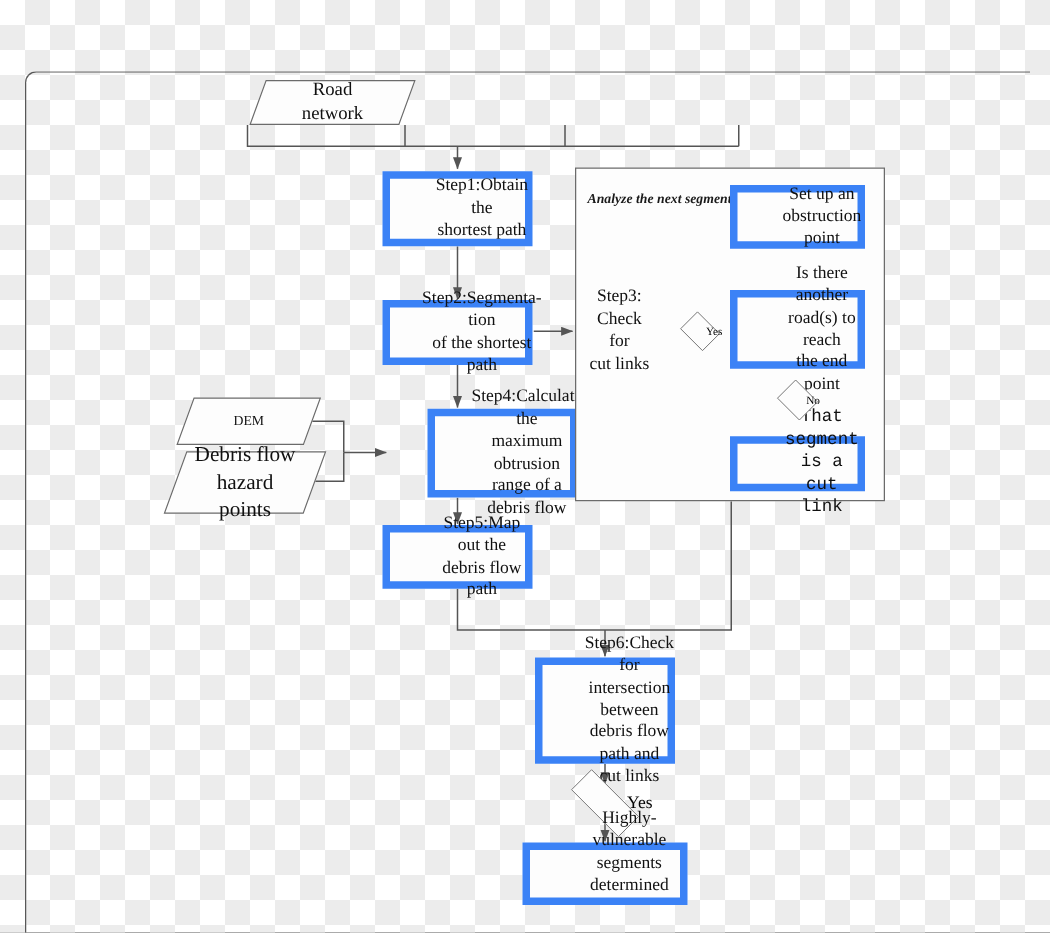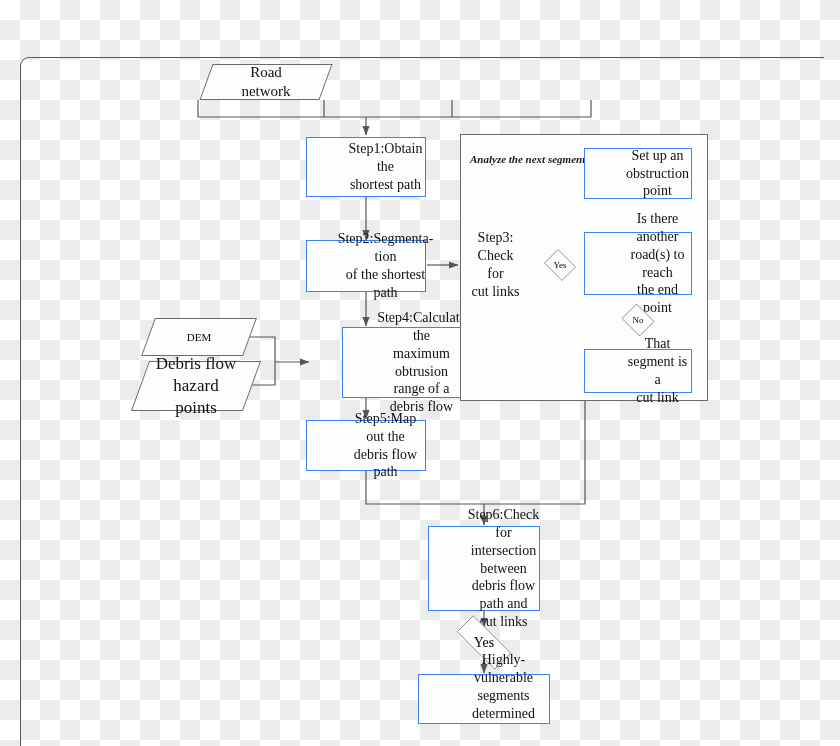--- a/index.html
+++ b/index.html
@@ -33,39 +33,39 @@
 
   .node{
     position:absolute;
     box-sizing:border-box;
     display:flex;align-items:center;justify-content:center;
     text-align:center;
     color:#101010;
     background:#fdfdfd;
     line-height:1.28;
   }
-  .rect{border:1px solid #3b82f6;padding-left:39px;}
+  .rect{border:6px solid #3b82f6;padding-left:39px;}
   .para{border:none;background:transparent;}
   .para .pshape{
     position:absolute;left:0;top:0;width:100%;height:100%;
     background:#fdfdfd;
     border:1px solid #6b6b6b;
     transform:skewX(-20deg);
     box-sizing:border-box;
   }
   .para .ptext{position:relative;z-index:2;padding:0 6px;}
   .panel{
     position:absolute;
     border:1px solid #6b6b6b;
     background:#fdfdfd;
     box-sizing:border-box;
   }
   .diamond{
     position:absolute;
-    display:flex;align-items:center;justify-content:center;
+    display:flex;align-items:center;justify-content:flex-end;
   }
   .diamond .dshape{
     position:absolute;left:0;top:0;width:100%;height:100%;
     background:#fdfdfd;border:1px solid #6b6b6b;
     box-sizing:border-box;
     transform:rotate(45deg) scale(.707);
   }
   .diamond .dtext{position:relative;z-index:2;}
   .panel-label{
     position:absolute;
@@ -190,21 +190,21 @@
   </div>
 
   <div class="node rect fs14" style="left:584px;top:131px;width:108px;height:51px;">
     <div>Set up an<br>obstruction point</div>
   </div>
 
   <div class="node rect fs14" style="left:584px;top:215px;width:108px;height:63px;">
     <div>Is there another<br>road(s) to reach<br>the end point</div>
   </div>
 
-  <div class="node rect fs14" style="left:584px;top:332px;width:108px;height:44px;">
+  <div class="node rect fs14" style="left:584px;top:332px;width:108px;height:44px;font-family:Liberation Mono, monospace;">
     <div>That segment is a<br>cut link</div>
   </div>
 
   <div class="diamond fs9" style="left:542px;top:234px;width:36px;height:28px;">
     <div class="dshape"></div>
     <div class="dtext">Yes</div>
   </div>
 
   <div class="diamond fs9" style="left:620px;top:288px;width:36px;height:30px;">
     <div class="dshape"></div>

